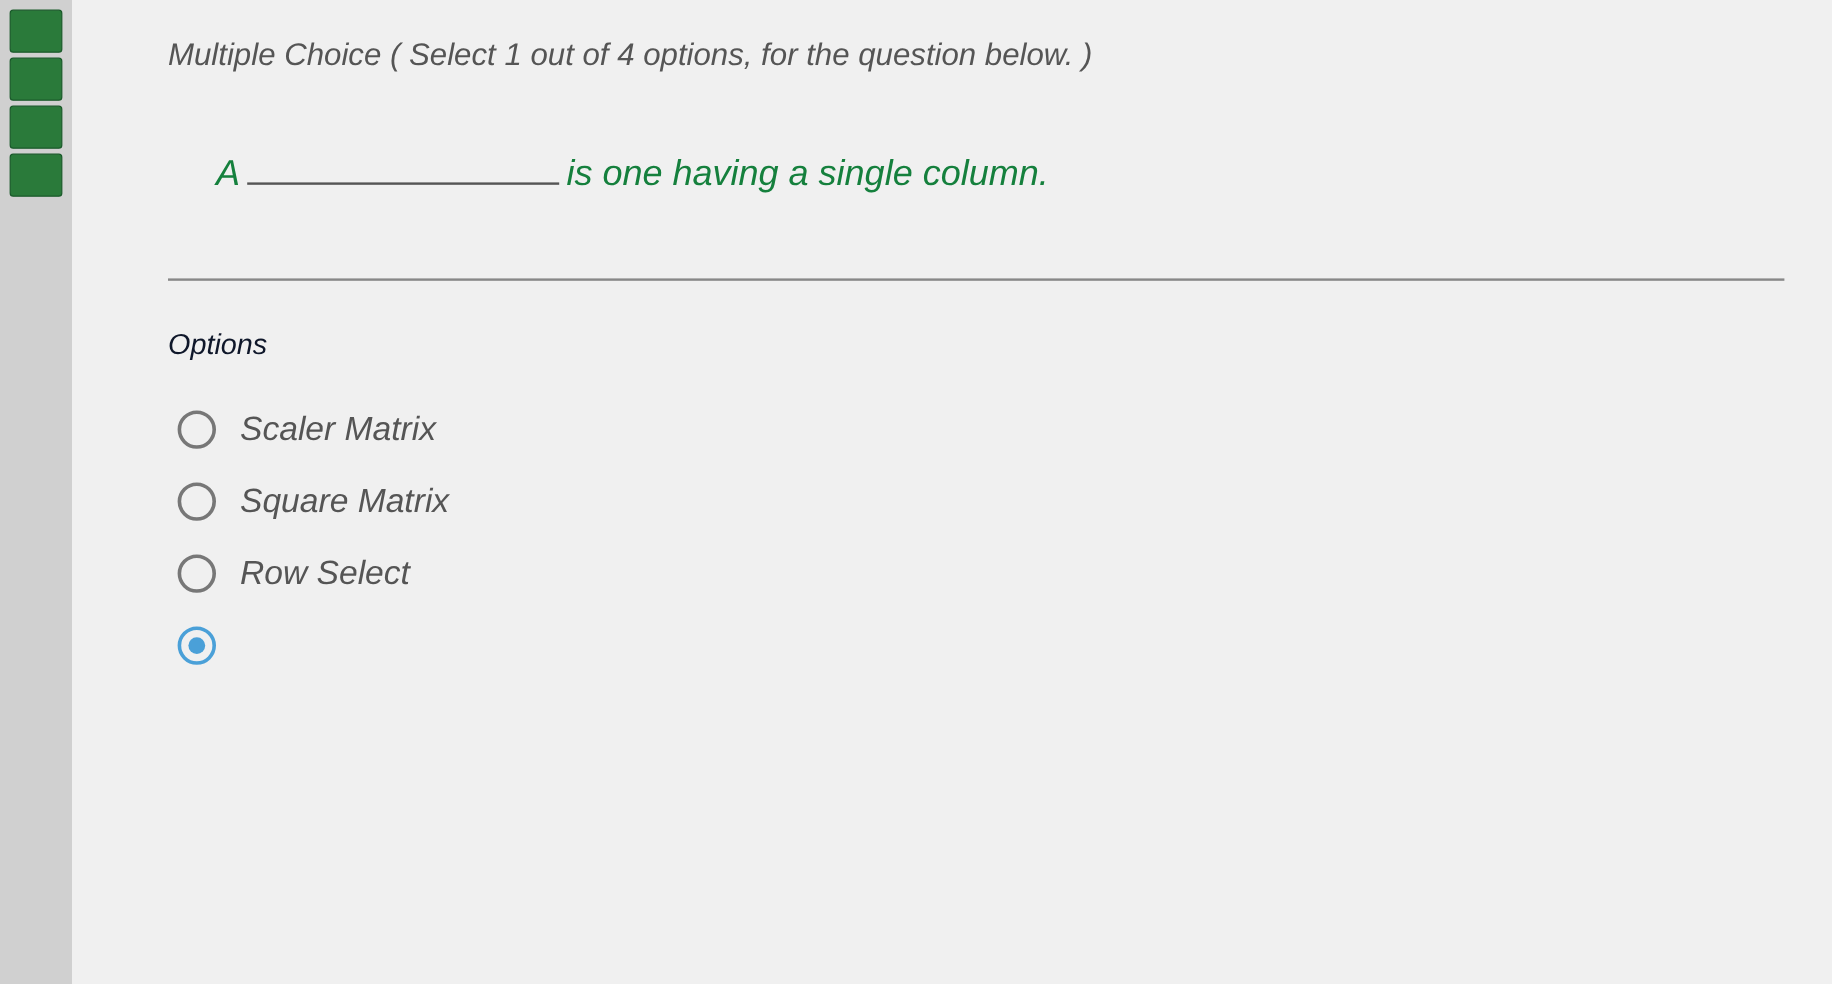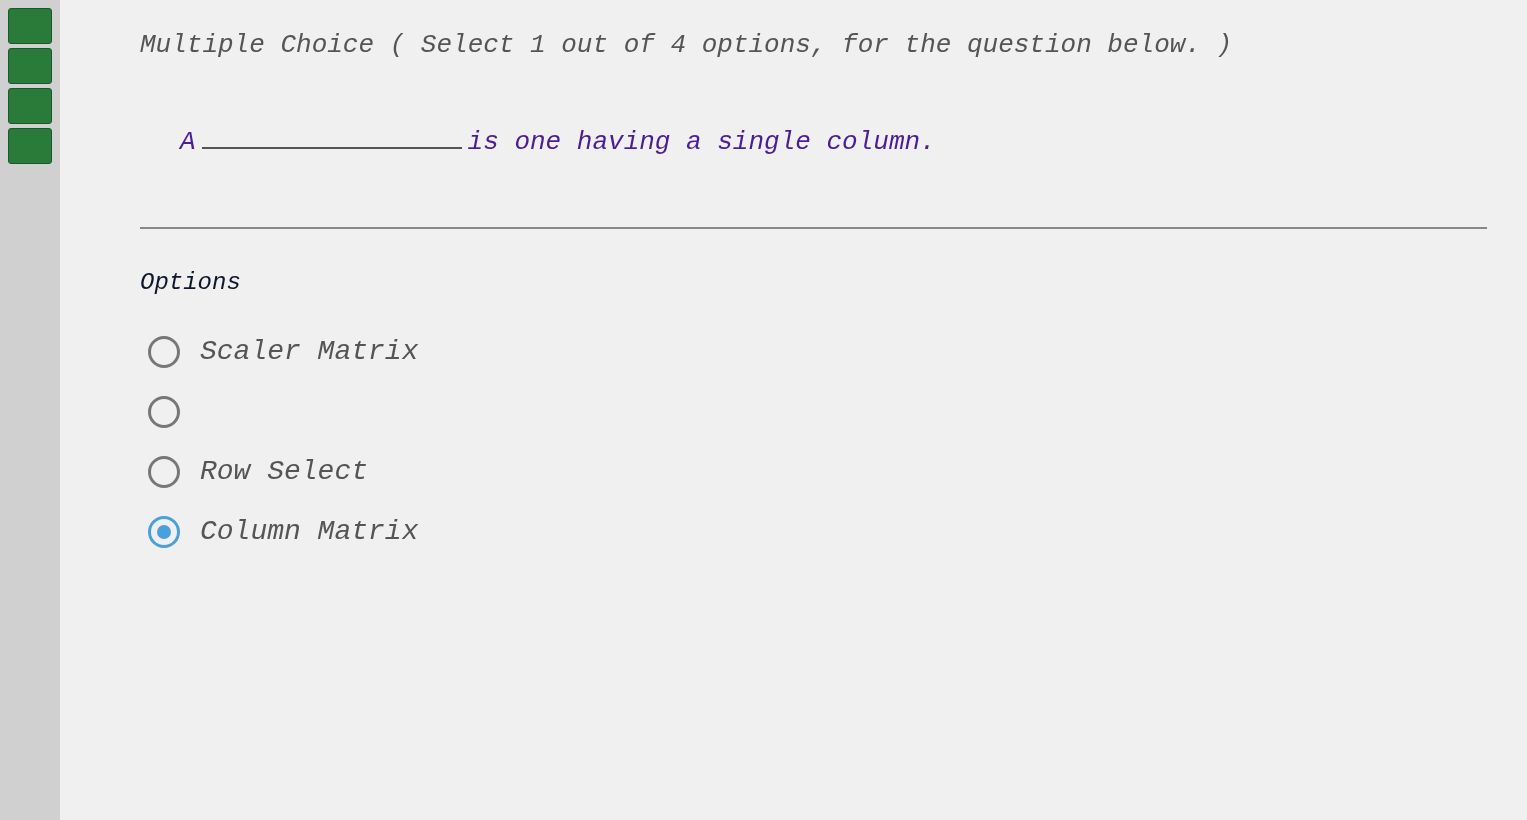--- a/index.html
+++ b/index.html
@@ -1,19 +1,18 @@
 <!DOCTYPE html>
 <html><head>
   <meta charset="utf-8">
   <style>
     * {
       margin: 0;
       padding: 0;
       box-sizing: border-box;
-      font-family: Liberation Mono, monospace;
     }
     body {
       font-family: Arial, Helvetica, sans-serif;
       background: #e8e8e8;
       width: 1527px;
       height: 820px;
       overflow: hidden;
       display: flex;
     }
     .sidebar {
@@ -44,22 +43,22 @@
       background: #f0f0f0;
     }
     .instruction {
       font-size: 26px;
       font-style: italic;
       color: #555;
       margin-bottom: 60px;
       font-weight: 500;
     }
     .question {
-      font-size: 26px;
-      color: #4c1d95;
+      font-size: 30px;
+      color: #15803d;
       font-style: italic;
       margin-bottom: 70px;
       margin-left: 40px;
     }
     .question .prefix {
       font-style: italic;
     }
     .blank {
       display: inline-block;
       border-bottom: 2px solid #555;
@@ -139,23 +138,23 @@
 
   <div class="options-label">Options</div>
 
   <div class="options-list">
     <div class="option-row">
       <span class="radio"></span>
       <span class="option-label">Scaler Matrix</span>
     </div>
     <div class="option-row">
       <span class="radio"></span>
+      <span class="option-label">Square Matrix</span>
     </div>
     <div class="option-row">
       <span class="radio"></span>
       <span class="option-label">Row Select</span>
     </div>
     <div class="option-row">
       <span class="radio selected"></span>
-      <span class="option-label">Column Matrix</span>
     </div>
   </div>
 </div>
 
 </body></html>

